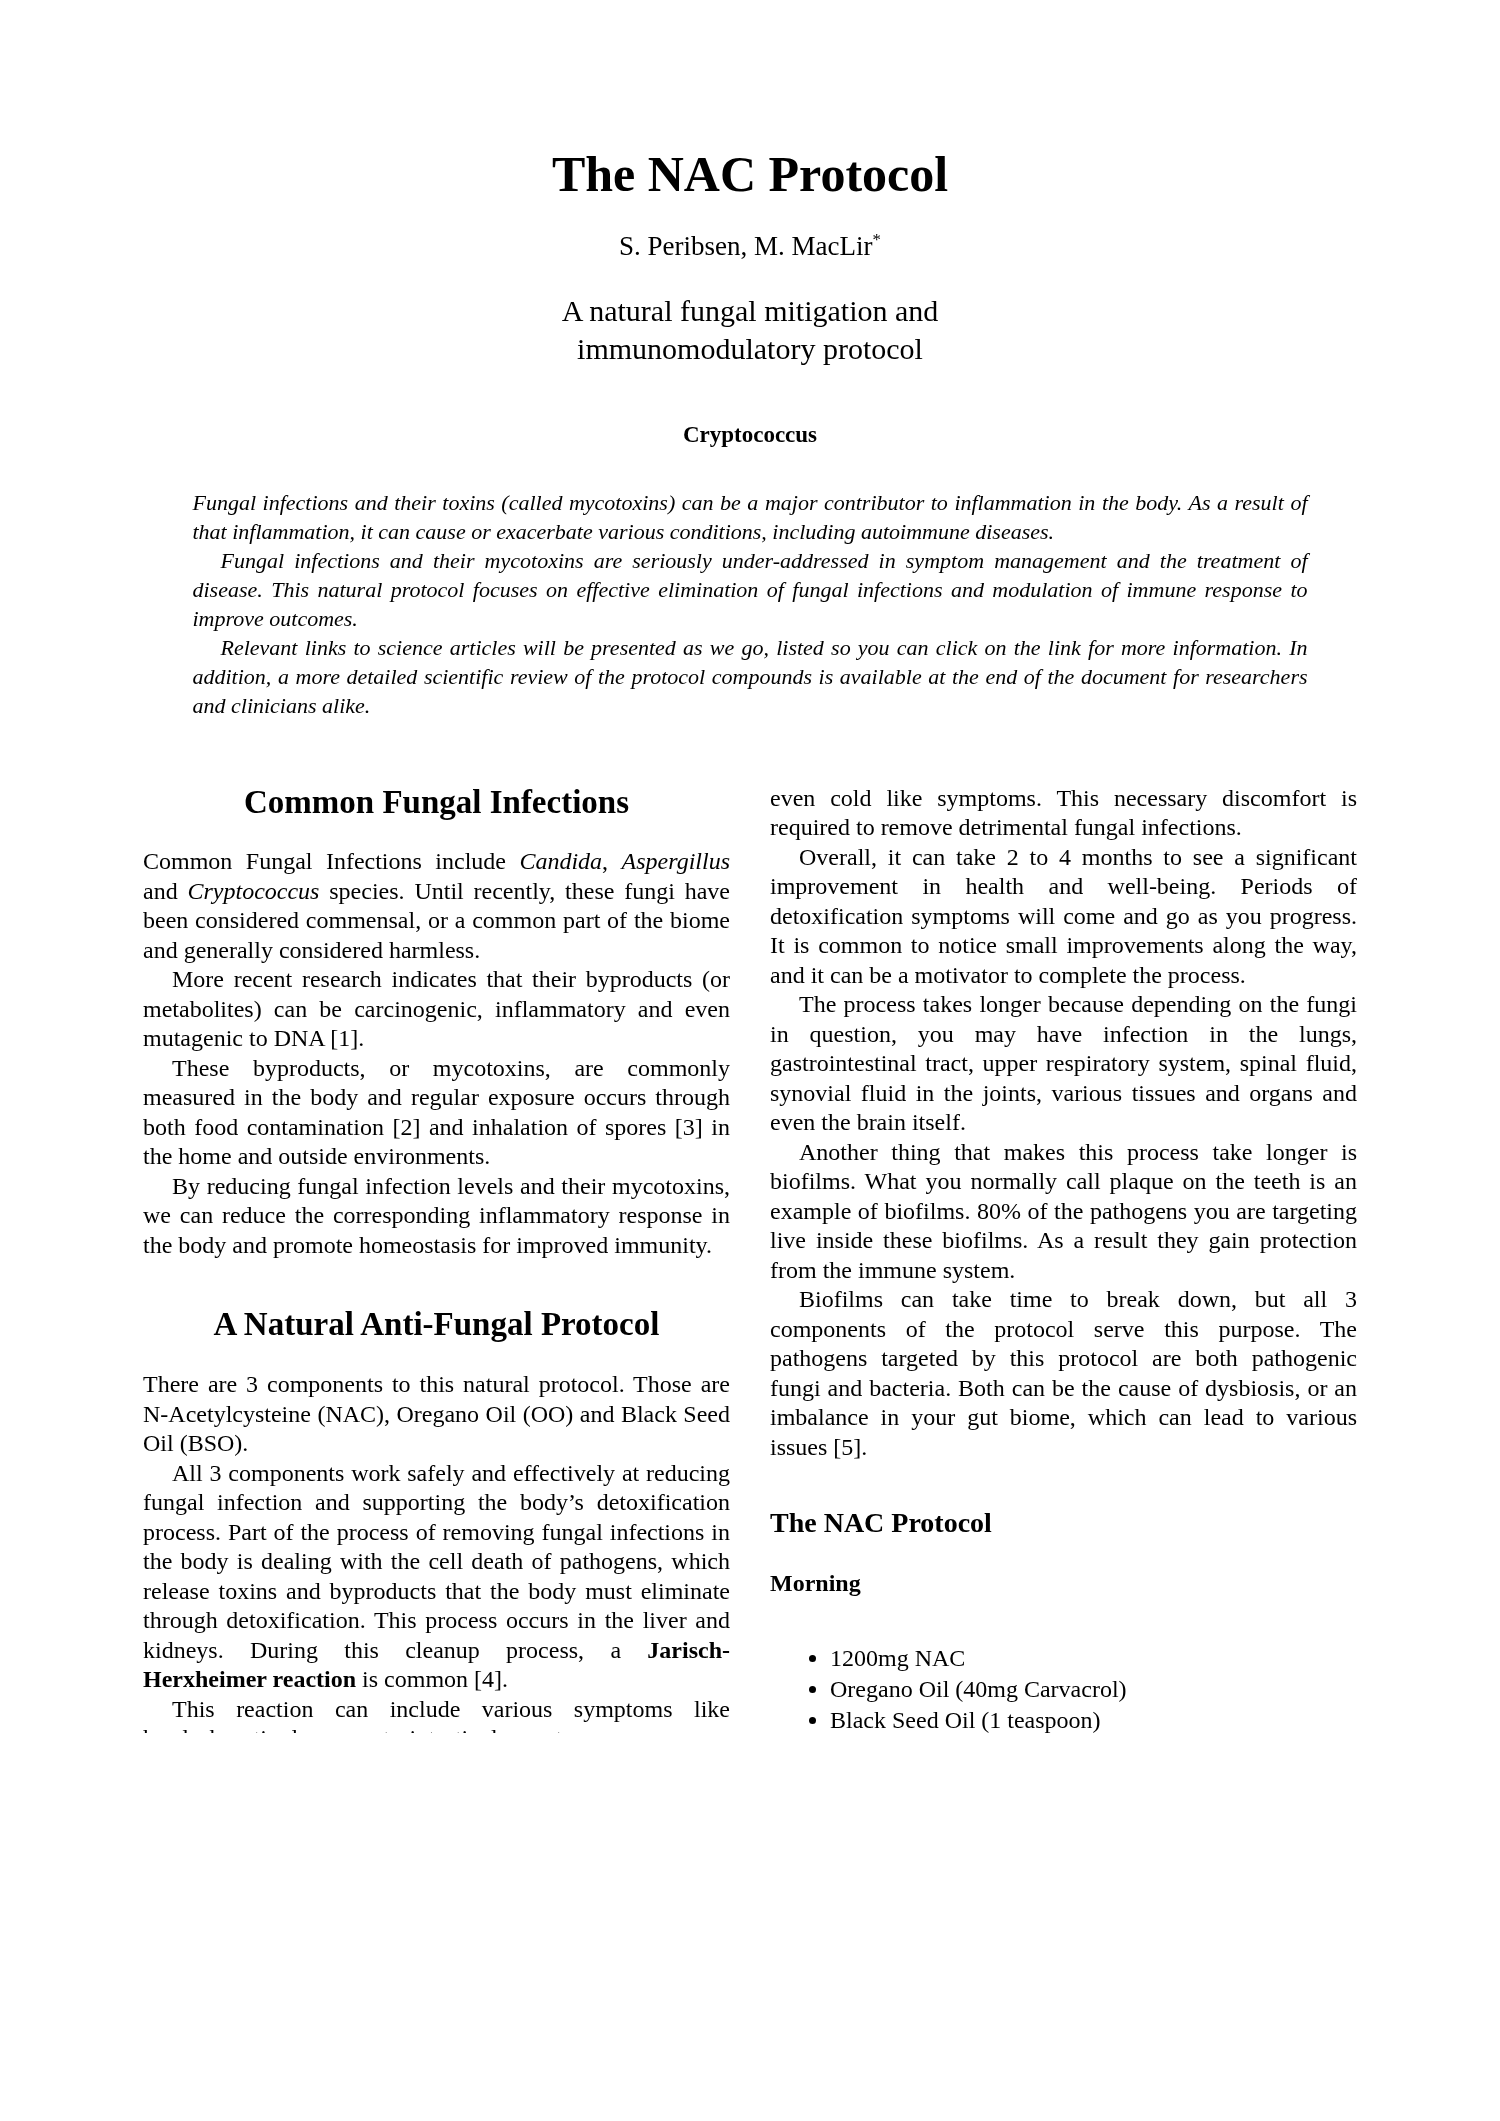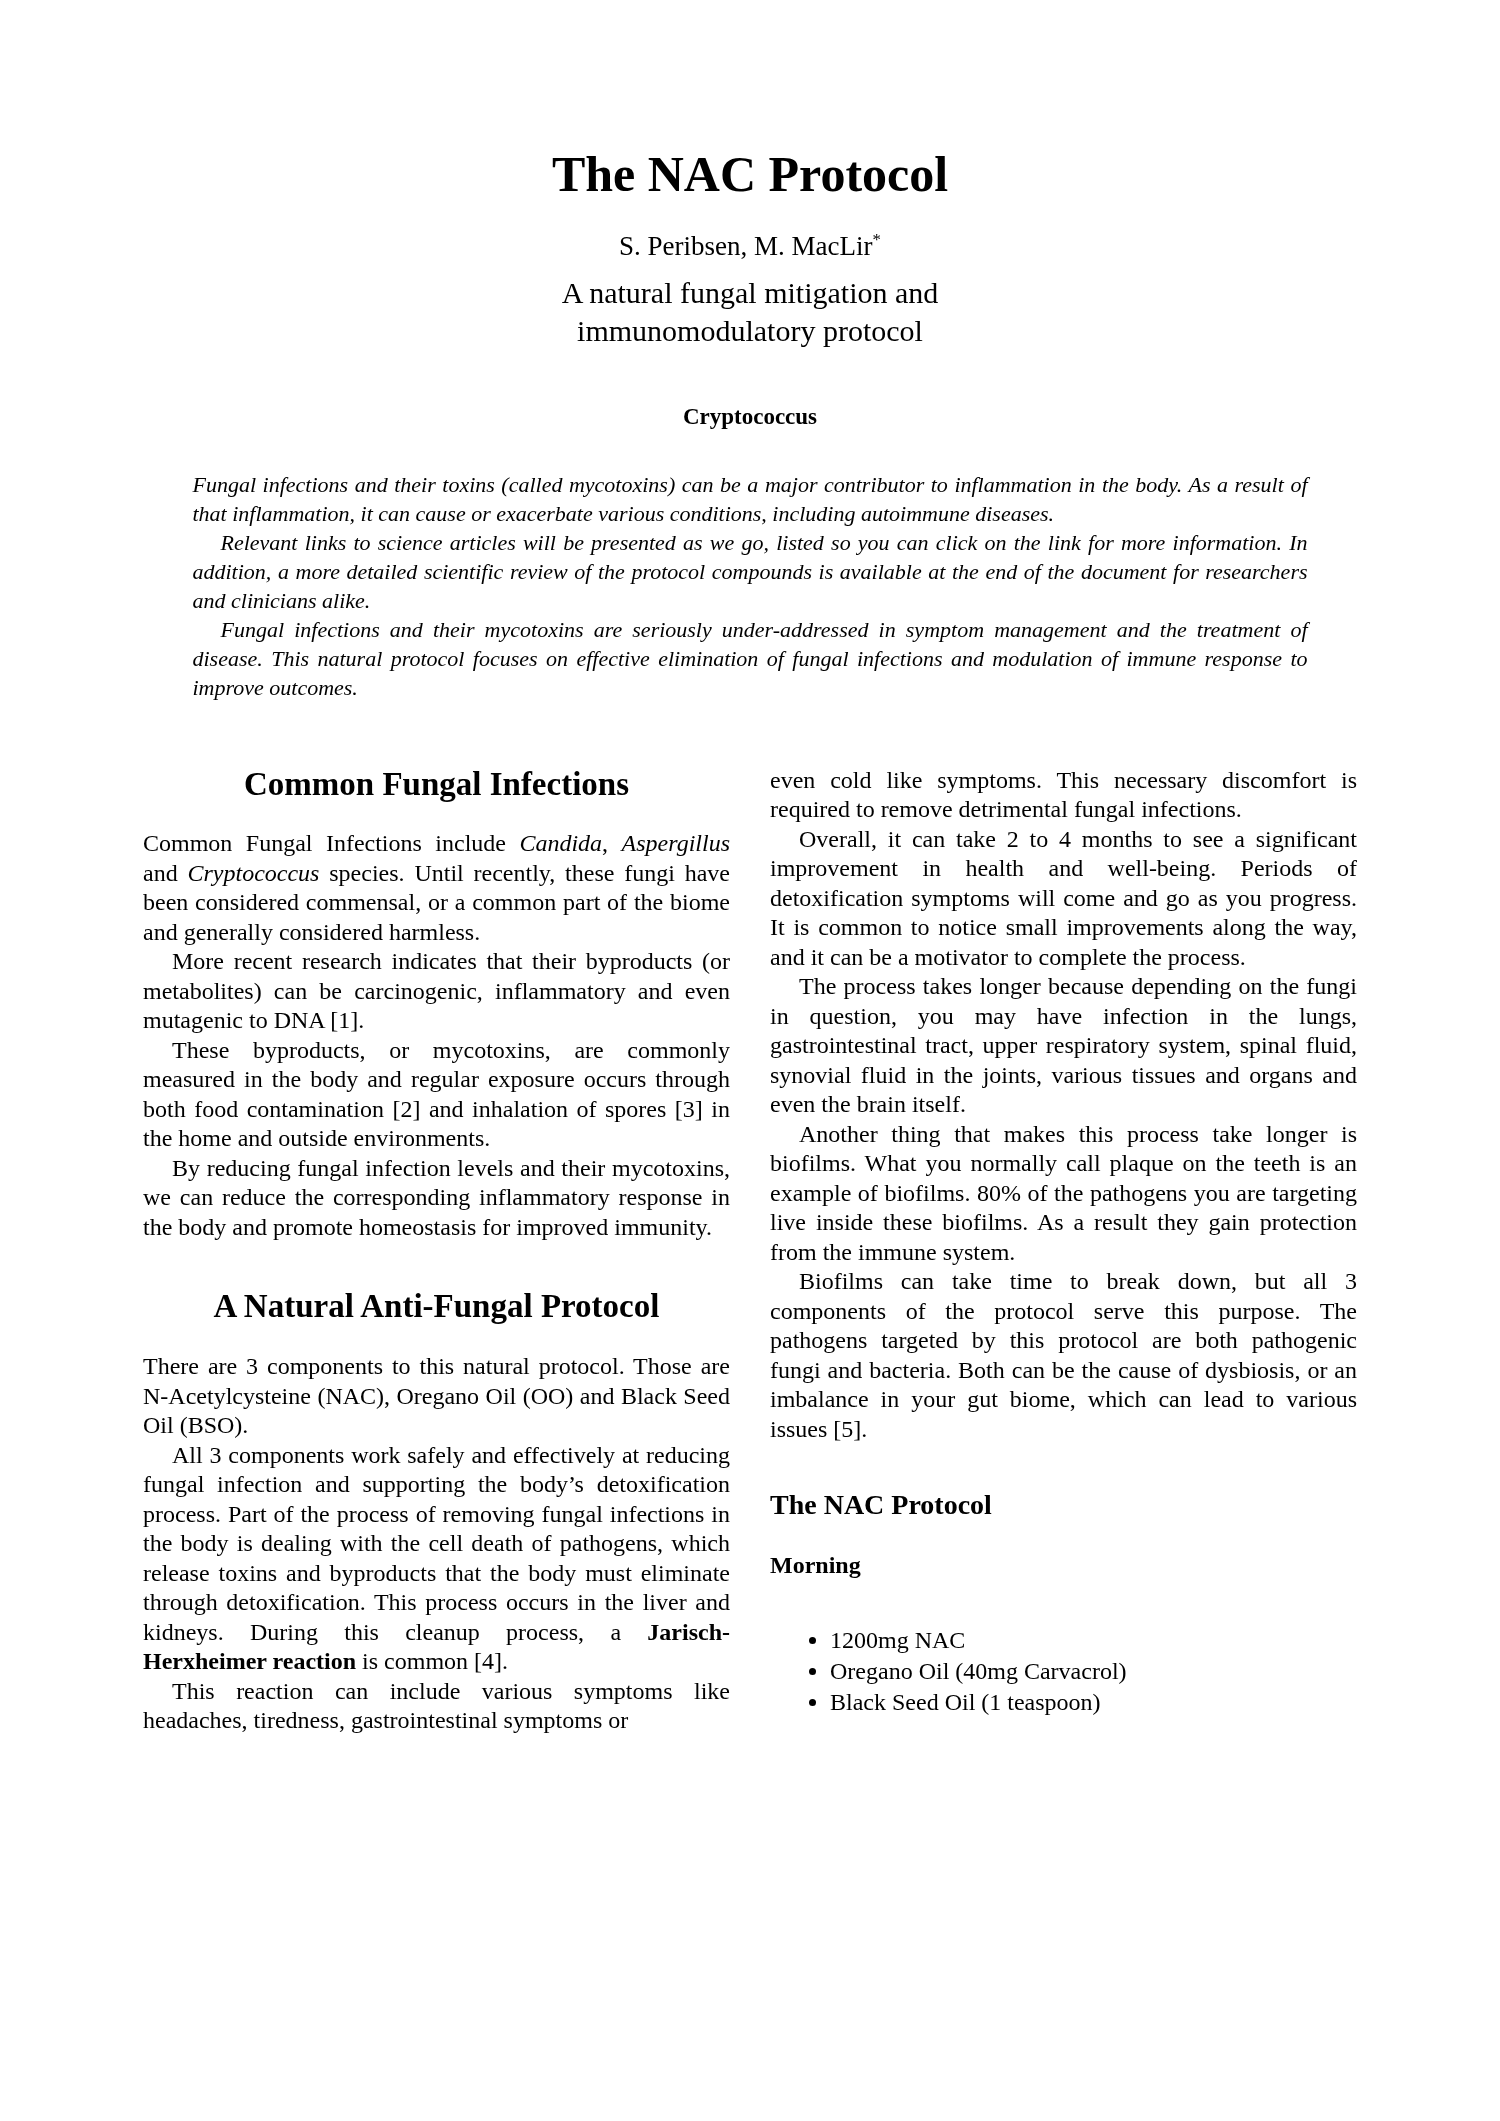--- a/index.html
+++ b/index.html
@@ -7,21 +7,21 @@
     width: 1500px; height: 1733px;
     background: #ffffff; color: #000000;
     font-family: "Liberation Serif", "DejaVu Serif", serif;
     position: relative; overflow: hidden; box-sizing: border-box;
   }
   
   .titleblock { text-align: center; padding-top: 148px; }
   .doc-title { font-size: 50px; font-weight: bold; margin: 0; line-height: 1.05; }
   .authors { font-size: 27px; margin-top: 30px; }
   .authors sup, .footnote-text sup { font-size: 62%; line-height: 0; }
-  .subtitle { font-size: 30px; margin-top: 12px; line-height: 38px; }
+  .subtitle { font-size: 30px; margin-top: 30px; line-height: 38px; }
   
   .abstract { width: 1115px; margin: 0 auto; }
   .abstract-heading { text-align: center; font-weight: bold; font-size: 23px; margin: 54px 0 0 0; }
   .abstract p {
     font-style: italic; font-size: 22px; line-height: 29px;
     text-align: justify; margin: 0;
   }
   .abstract p.first { margin-top: 40px; }
   .abstract p.ind { text-indent: 28px; }
   
@@ -53,22 +53,22 @@
     <div class="authors"><span>S. Peribsen, M. MacLir</span><sup>*</sup></div>
     <div class="subtitle">
       <div>A natural fungal mitigation and</div>
       <div>immunomodulatory protocol</div>
     </div>
   </div>
 
   <div class="abstract">
     <div class="abstract-heading">Cryptococcus</div>
     <p class="first">Fungal infections and their toxins (called mycotoxins) can be a major contributor to inflammation in the body. As a result of that inflammation, it can cause or exacerbate various conditions, including autoimmune diseases.</p>
+    <p class="ind">Fungal infections and their mycotoxins are seriously under-addressed in symptom management and the treatment of disease. This natural protocol focuses on effective elimination of fungal infections and modulation of immune response to improve outcomes.</p>
     <p class="ind">Relevant links to science articles will be presented as we go, listed so you can click on the link for more information. In addition, a more detailed scientific review of the protocol compounds is available at the end of the document for researchers and clinicians alike.</p>
-    <p class="ind">Fungal infections and their mycotoxins are seriously under-addressed in symptom management and the treatment of disease. This natural protocol focuses on effective elimination of fungal infections and modulation of immune response to improve outcomes.</p>
   </div>
 
   <div class="columns">
 
     <div class="col leftcol">
       <h2 class="section">Common Fungal Infections</h2>
       <p><span>Common Fungal Infections include </span><span class="it">Candida</span><span>, </span><span class="it">Aspergillus</span><span> and </span><span class="it">Cryptococcus</span><span> species. Until recently, these fungi have been considered commensal, or a common part of the biome and generally considered harmless.</span></p>
       <p class="ind">More recent research indicates that their byproducts (or metabolites) can be carcinogenic, inflammatory and even mutagenic to DNA [1].</p>
       <p class="ind">These byproducts, or mycotoxins, are commonly measured in the body and regular exposure occurs through both food contamination [2] and inhalation of spores [3] in the home and outside environments.</p>
       <p class="ind">By reducing fungal infection levels and their mycotoxins, we can reduce the corresponding inflammatory response in the body and promote homeostasis for improved immunity.</p>

